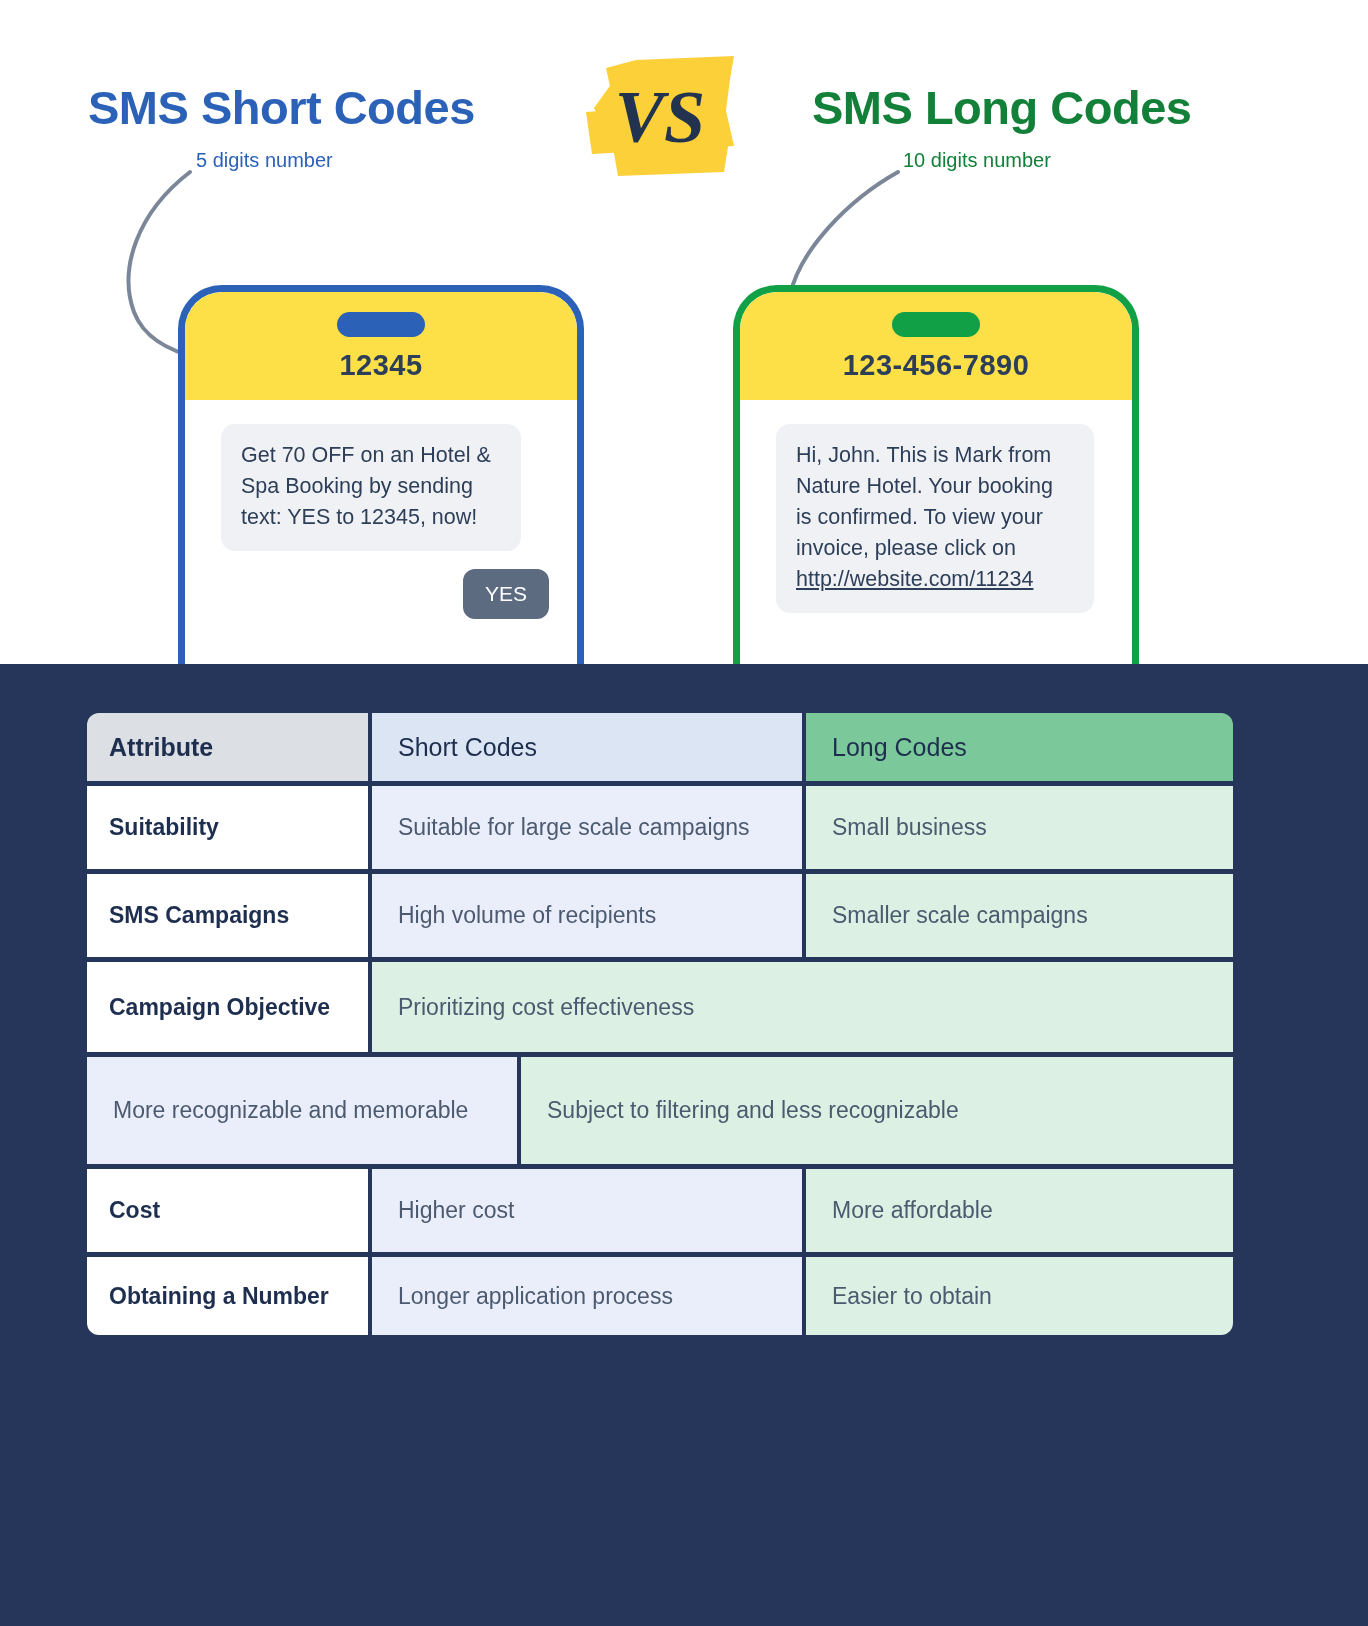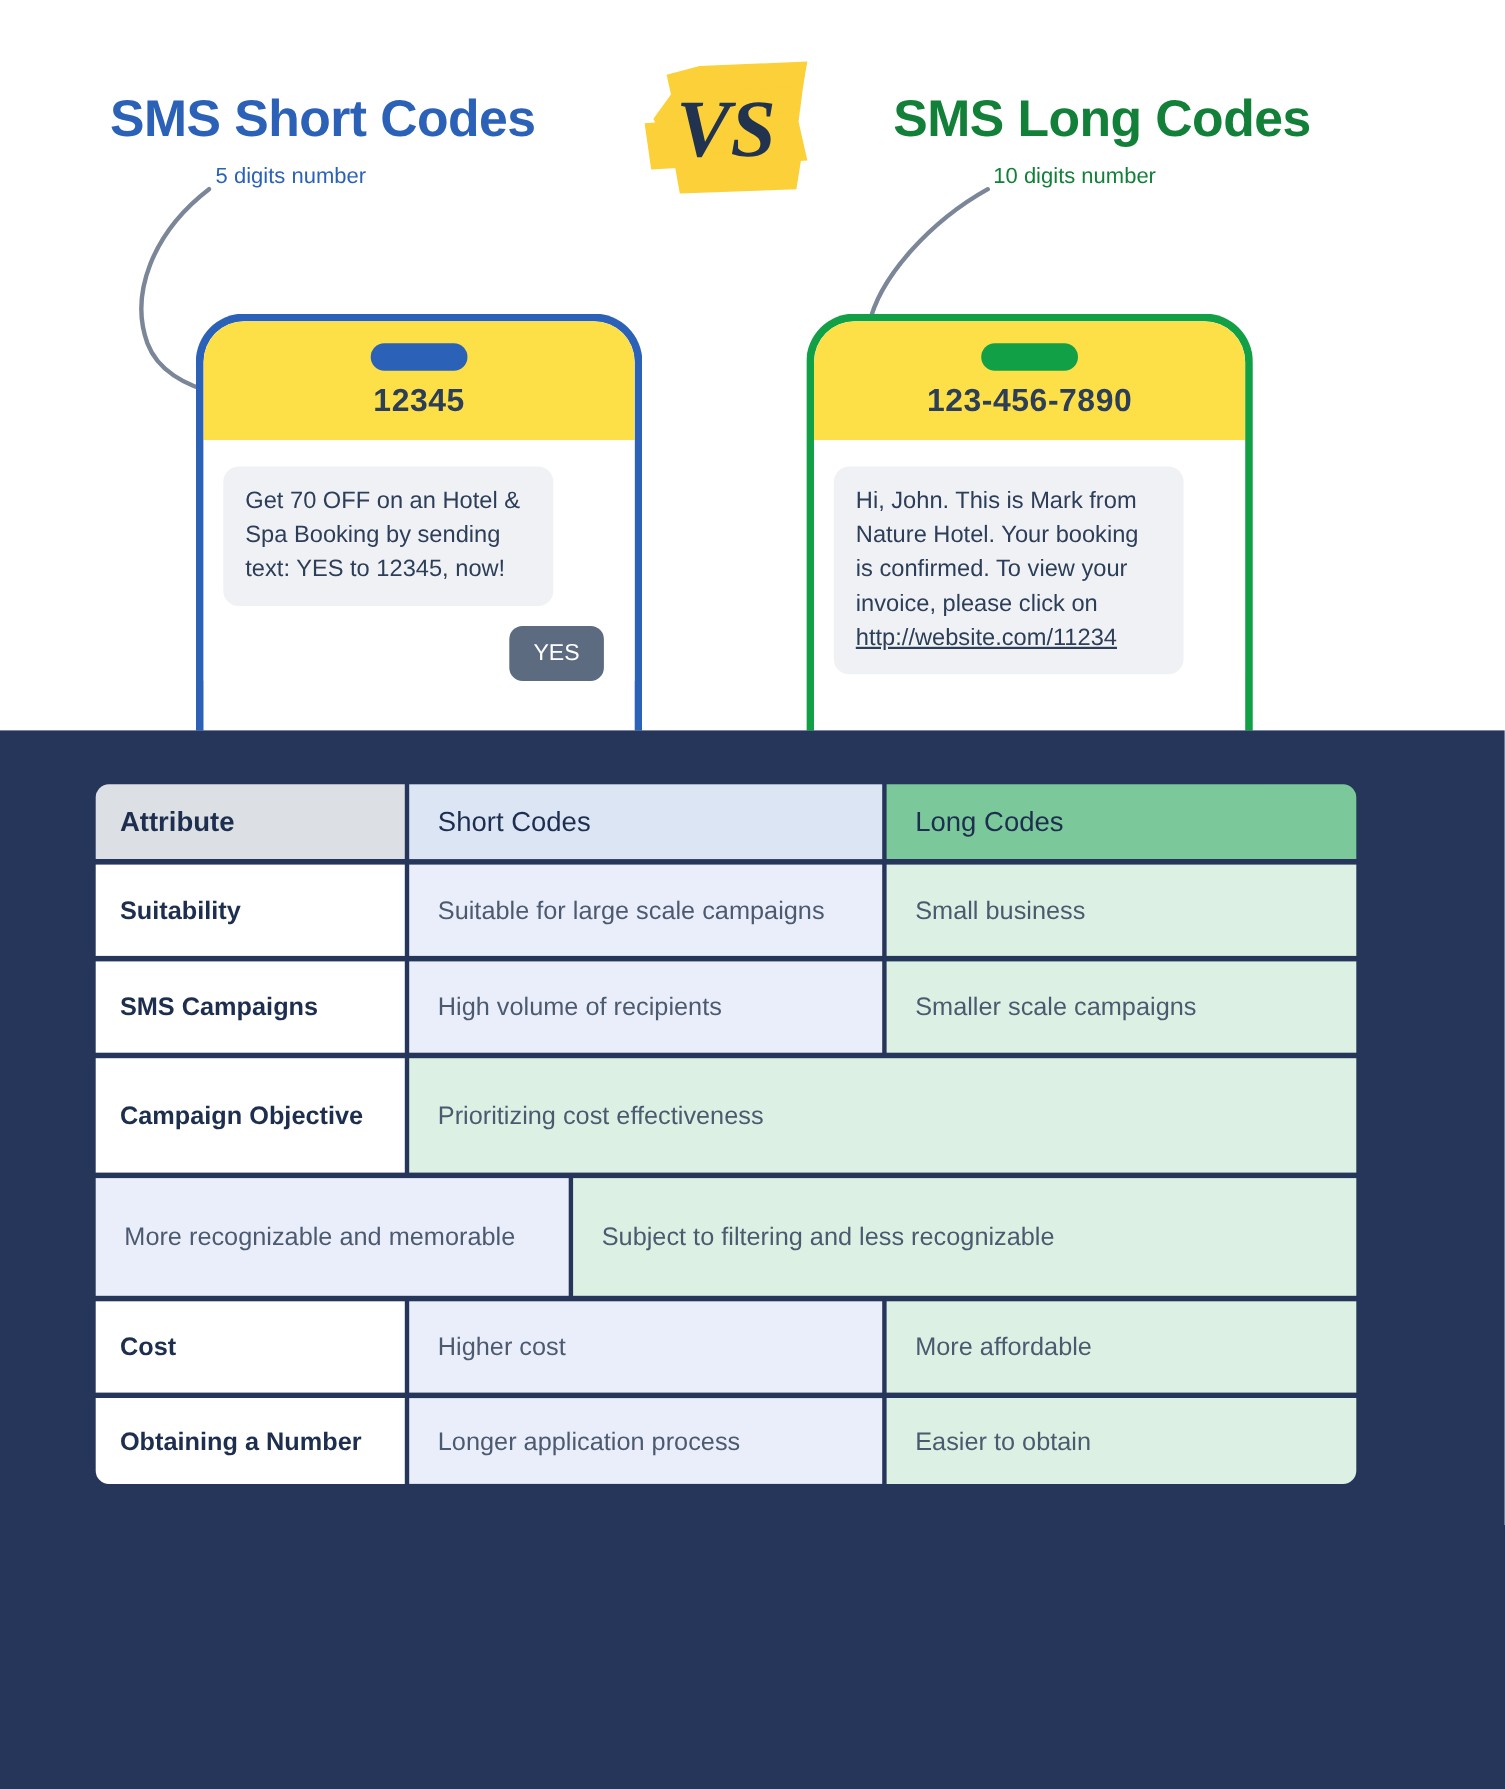--- a/index.html
+++ b/index.html
@@ -26,21 +26,21 @@
     overflow: hidden;
   }
 
   .title {
     position: absolute;
     font-size: 47px;
     font-weight: bold;
     letter-spacing: -0.5px;
     white-space: nowrap;
   }
-  .title-short { left: 88px;  top: 80px;  color: #2b62b8; margin-left: 12px; }
+  .title-short { left: 88px;  top: 80px;  color: #2b62b8; }
   .title-long  { left: 812px; top: 80px;  color: #128038; }
 
   .subtitle {
     position: absolute;
     font-size: 20px;
     white-space: nowrap;
   }
   .sub-short { left: 196px; top: 149px; color: #2b62b8; }
   .sub-long  { left: 903px; top: 149px; color: #128038; }
 
@@ -90,21 +90,21 @@
     position: absolute;
     left: 0; right: 0;
     top: 57px;
     text-align: center;
     font-size: 29px;
     font-weight: 600;
     color: #2c3e58;
     letter-spacing: 0.5px;
   }
 
-  .phone-body { padding: 24px 24px 0 18px; background: #ffffff; }
+  .phone-body { padding: 24px 24px 0 36px; background: #ffffff; }
 
   .bubble {
     display: inline-block;
     background: #f0f1f4;
     border-radius: 14px;
     padding: 16px 20px 18px 20px;
     font-size: 21.5px;
     line-height: 31px;
     color: #2c3e58;
   }
@@ -152,21 +152,21 @@
 
   
   .brow .cell-attr { background: #ffffff; }
   .brow .cell-mid  { background: #eaeefa; }
   .brow .cell-long { background: #dcf1e3; }
   .brow .a-text { font-size: 23px; color: #1d2e4f; font-weight: bold; }
   .brow .v-text { font-size: 23px; color: #4c5a70; line-height: 37px; }
 
   .brow.r1 { height: 83px; }
   .brow.r2 { height: 83px; }
-  .brow.r3 { height: 104px; }
+  .brow.r3 { height: 90px; }
   .brow.r4 { height: 107px; }
   .brow.r5 { height: 83px; }
   .brow.r6 { height: 78px; }
 
   .brow.r6 .cell-attr { border-radius: 0 0 0 12px; }
   .brow.r6 .cell-long { border-radius: 0 0 12px 0; }
 
   
   .footer {
     position: absolute;

